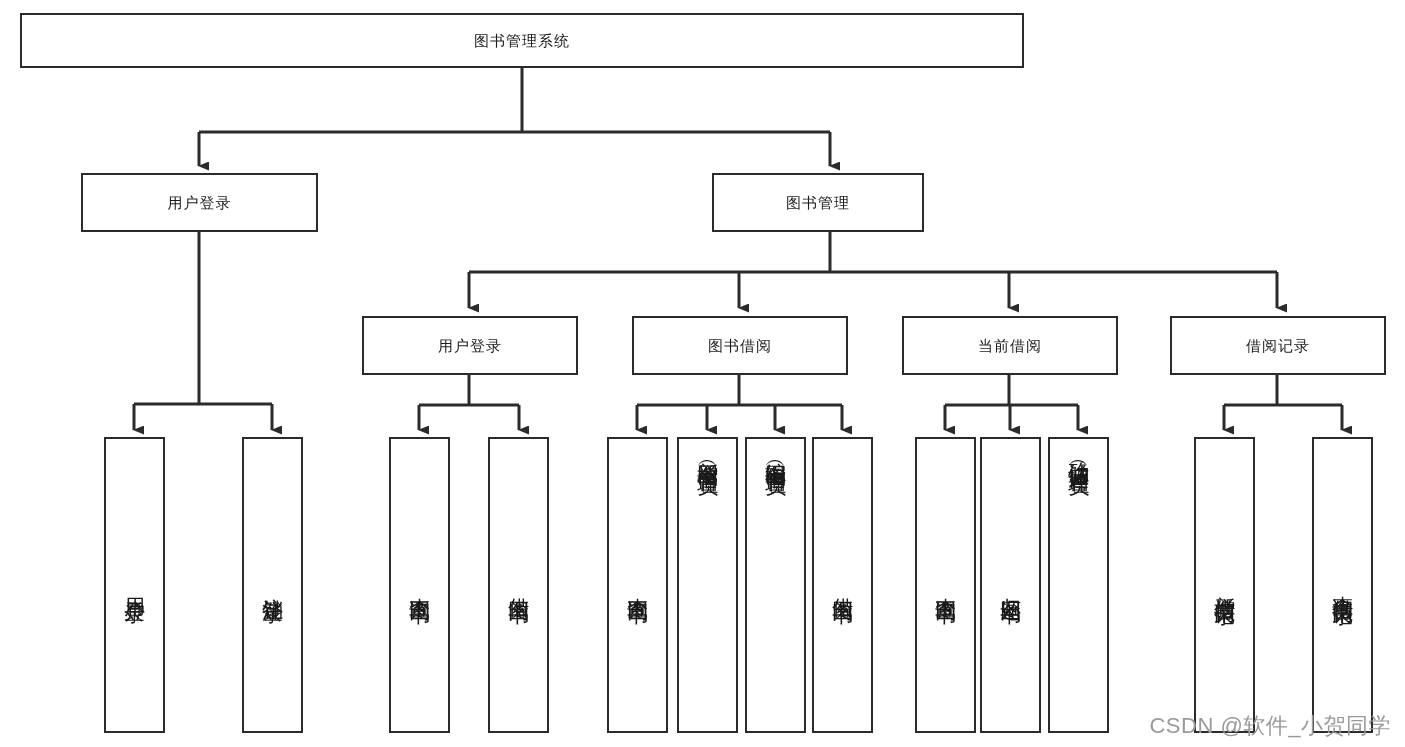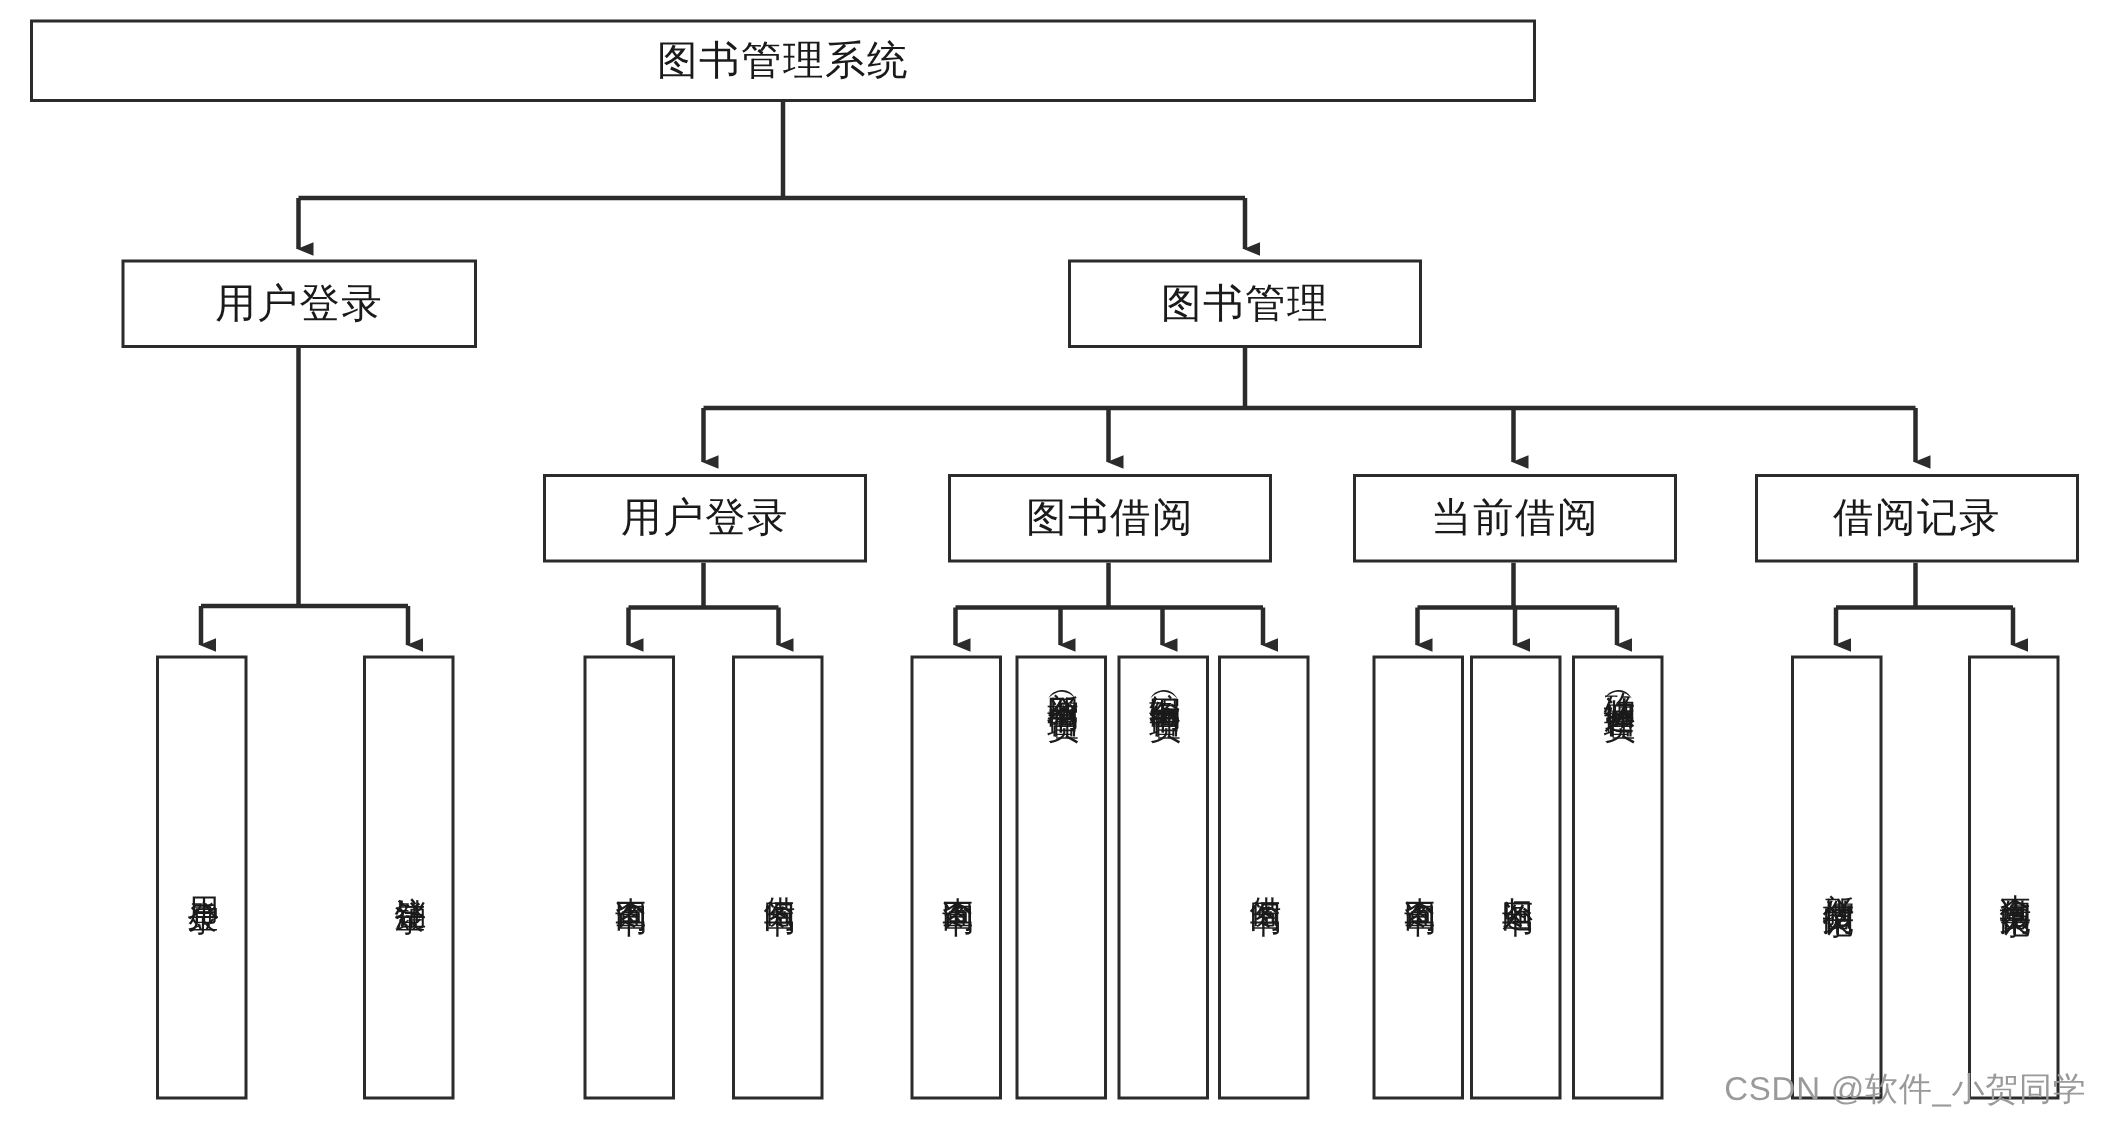--- a/index.html
+++ b/index.html
@@ -32,21 +32,21 @@
     position: absolute;
     box-sizing: border-box;
     background: #ffffff;
     border: 2px solid #2b2b2b;
     display: flex;
     align-items: center;
     justify-content: center;
     color: #1a1a1a;
   }
   .node.horiz .node-label {
-    font-size: 27px;
+    font-size: 15px;
     line-height: 1.2;
     letter-spacing: 1px;
     white-space: nowrap;
   }
   .node.vert {
     align-items: flex-start;
     justify-content: center;
     padding-top: 6px;
   }
   .node.vert .node-label {
@@ -125,21 +125,21 @@
     </g>
   </svg>
 
   <div class="node horiz" style="left:20px; top:13px; width:1004px; height:55px;">
     <span class="node-label">图书管理系统</span>
   </div>
 
   <div class="node horiz" style="left:81px; top:173px; width:237px; height:59px;">
     <span class="node-label">用户登录</span>
   </div>
-  <div class="node horiz" style="left:712px; top:173px; width:236px; height:59px;">
+  <div class="node horiz" style="left:712px; top:173px; width:212px; height:59px;">
     <span class="node-label">图书管理</span>
   </div>
 
   <div class="node horiz" style="left:362px; top:316px; width:216px; height:59px;">
     <span class="node-label">用户登录</span>
   </div>
   <div class="node horiz" style="left:902px; top:316px; width:216px; height:59px;">
     <span class="node-label">当前借阅</span>
   </div>
   <div class="node horiz" style="left:632px; top:316px; width:216px; height:59px;">

